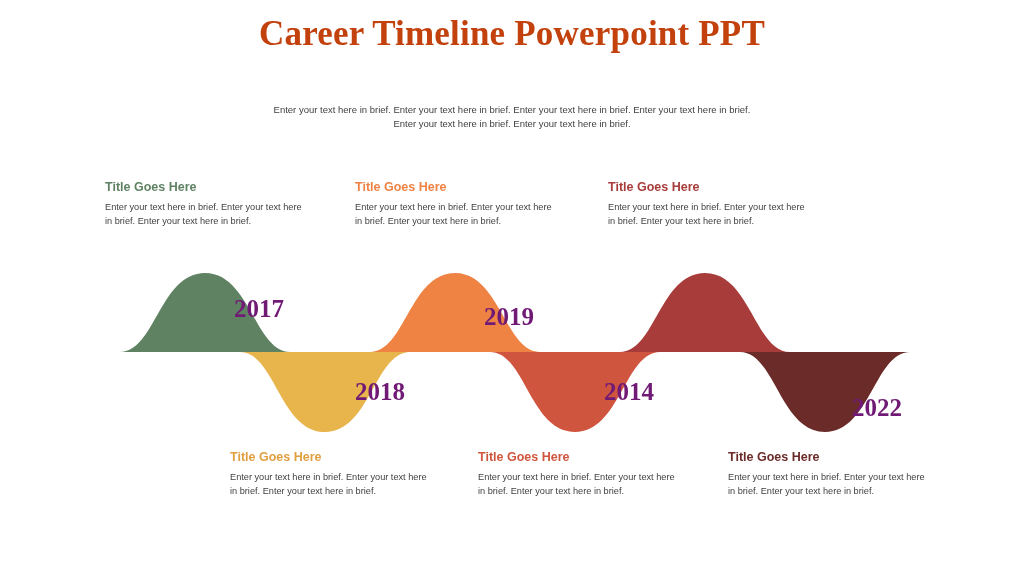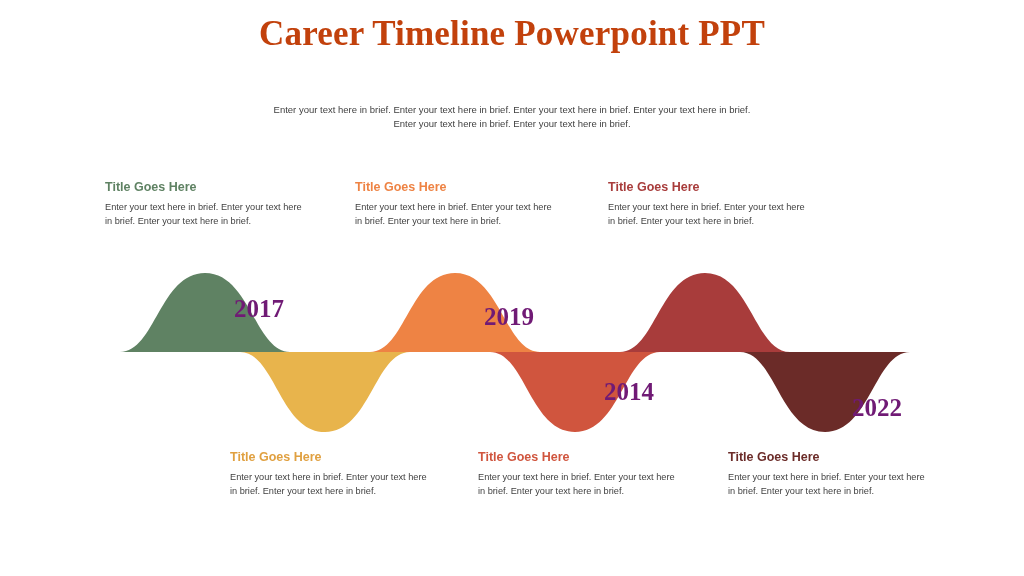--- a/index.html
+++ b/index.html
@@ -92,20 +92,21 @@
 
     <path d="M 203 352 L 240 352 C 275 352 280 432 325 432 C 370 432 375 352 410 352 L 452 352 Z" fill="#e8b44c"></path>
 
     <path d="M 453 352 L 490 352 C 525 352 530 432 575 432 C 620 432 625 352 660 352 L 702 352 Z" fill="#d0553e"></path>
 
     <path d="M 703 352 L 740 352 C 775 352 780 432 825 432 C 870 432 875 352 910 352 L 952 352 Z" fill="#6b2b28"></path>
   </svg>
 
   <div class="year-text" style="left:124px; top:295px;">2017</div>
   <div class="year-text" style="left:374px; top:295px;margin-top:8px;">2019</div>
+  <div class="year-text" style="left:245px; top:378px;">2018</div>
   <div class="year-text" style="left:494px; top:378px;">2014</div>
   <div class="year-text" style="left:742px; top:378px;margin-top:16px;">2022</div>
 
   <div class="label-block" style="left:105px; top:180px; width:200px;">
     <div class="label-title" style="color:#5f8263;">Title Goes Here</div>
     <div class="label-body">Enter your text here in brief. Enter your text here in brief. Enter your text here in brief.</div>
   </div>
 
   <div class="label-block" style="left:355px; top:180px; width:200px;">
     <div class="label-title" style="color:#ee8344;">Title Goes Here</div>

